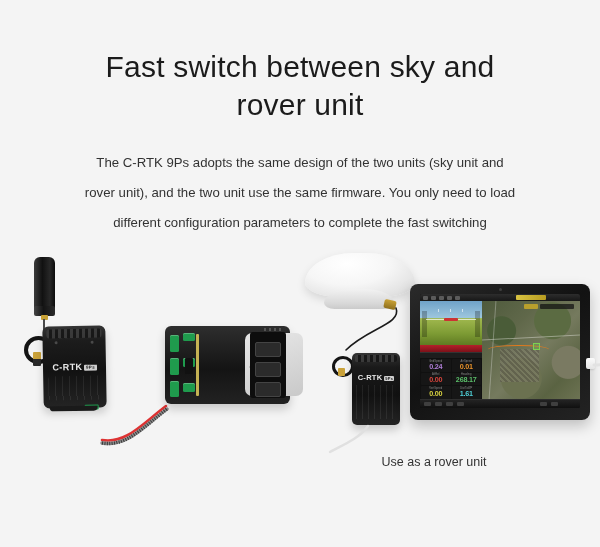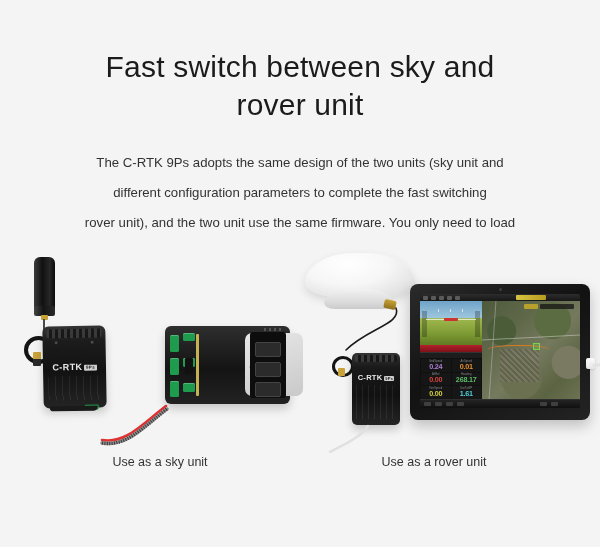--- a/index.html
+++ b/index.html
@@ -368,22 +368,22 @@
 
 <div class="page">
 
   <div class="heading">
     <span class="l1">Fast switch between sky and</span>
     <span class="l2">rover unit</span>
   </div>
 
   <div class="para">
     <span>The C-RTK 9Ps adopts the same design of the two units (sky unit and</span>
+    <span>rover unit), and the two unit use the same firmware. You only need to load</span>
     <span>different configuration parameters to complete the fast switching</span>
-    <span>rover unit), and the two unit use the same firmware. You only need to load</span>
   </div>
 
   <div class="scene scene-sky">
 
     <div class="ant-body"></div>
     <div class="ant-band"></div>
     <div class="ant-tip"></div>
     <div class="ant-wire"></div>
     <div class="ant-ring"></div>
     <div class="ant-plug"></div>
@@ -522,16 +522,15 @@
     <div class="usb-plug"></div>
     <svg class="usb-cable" viewBox="0 0 64 80">
       <path d="M2,5 C40,2 58,14 56,44 C55,64 40,74 24,78" stroke="#e2e2e2" stroke-width="3" fill="none" stroke-linecap="round"></path>
     </svg>
 
     <svg class="floor-cable" viewBox="0 0 120 30">
       <path d="M40,2 C30,16 12,22 2,28" stroke="#e0e0e0" stroke-width="2.4" fill="none" stroke-linecap="round"></path>
     </svg>
   </div>
 
-  <div class="caption sky">Use as a sky unit</div>
   <div class="caption rover">Use as a rover unit</div>
 
 </div>
 
 </body></html>

